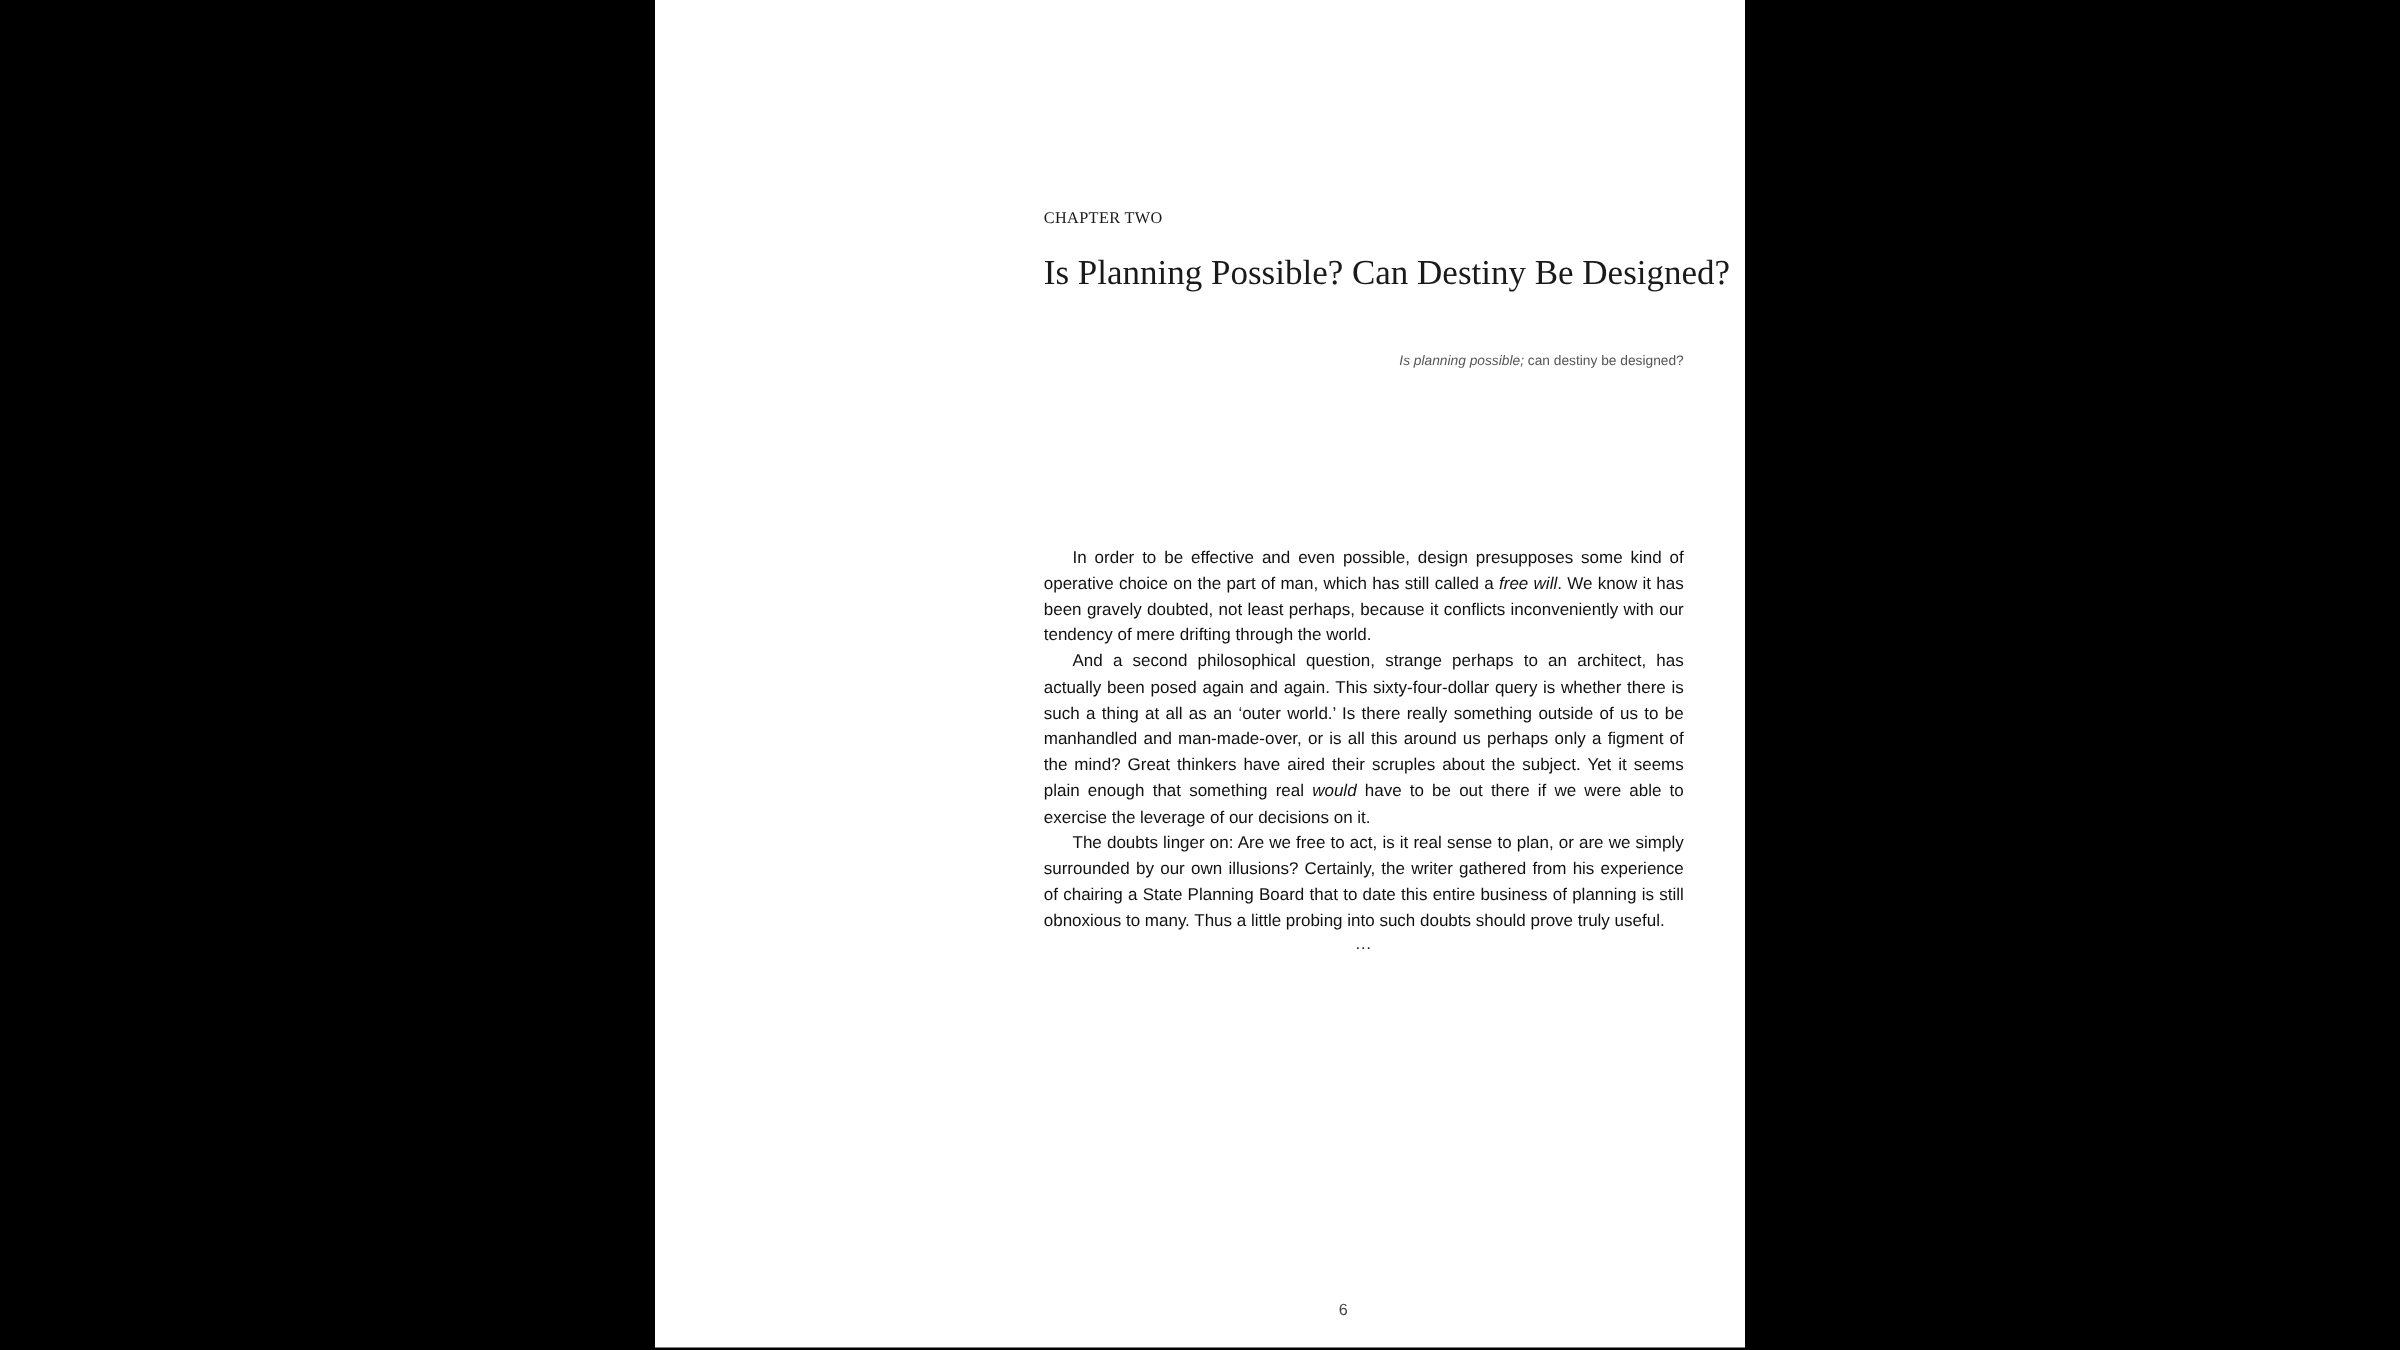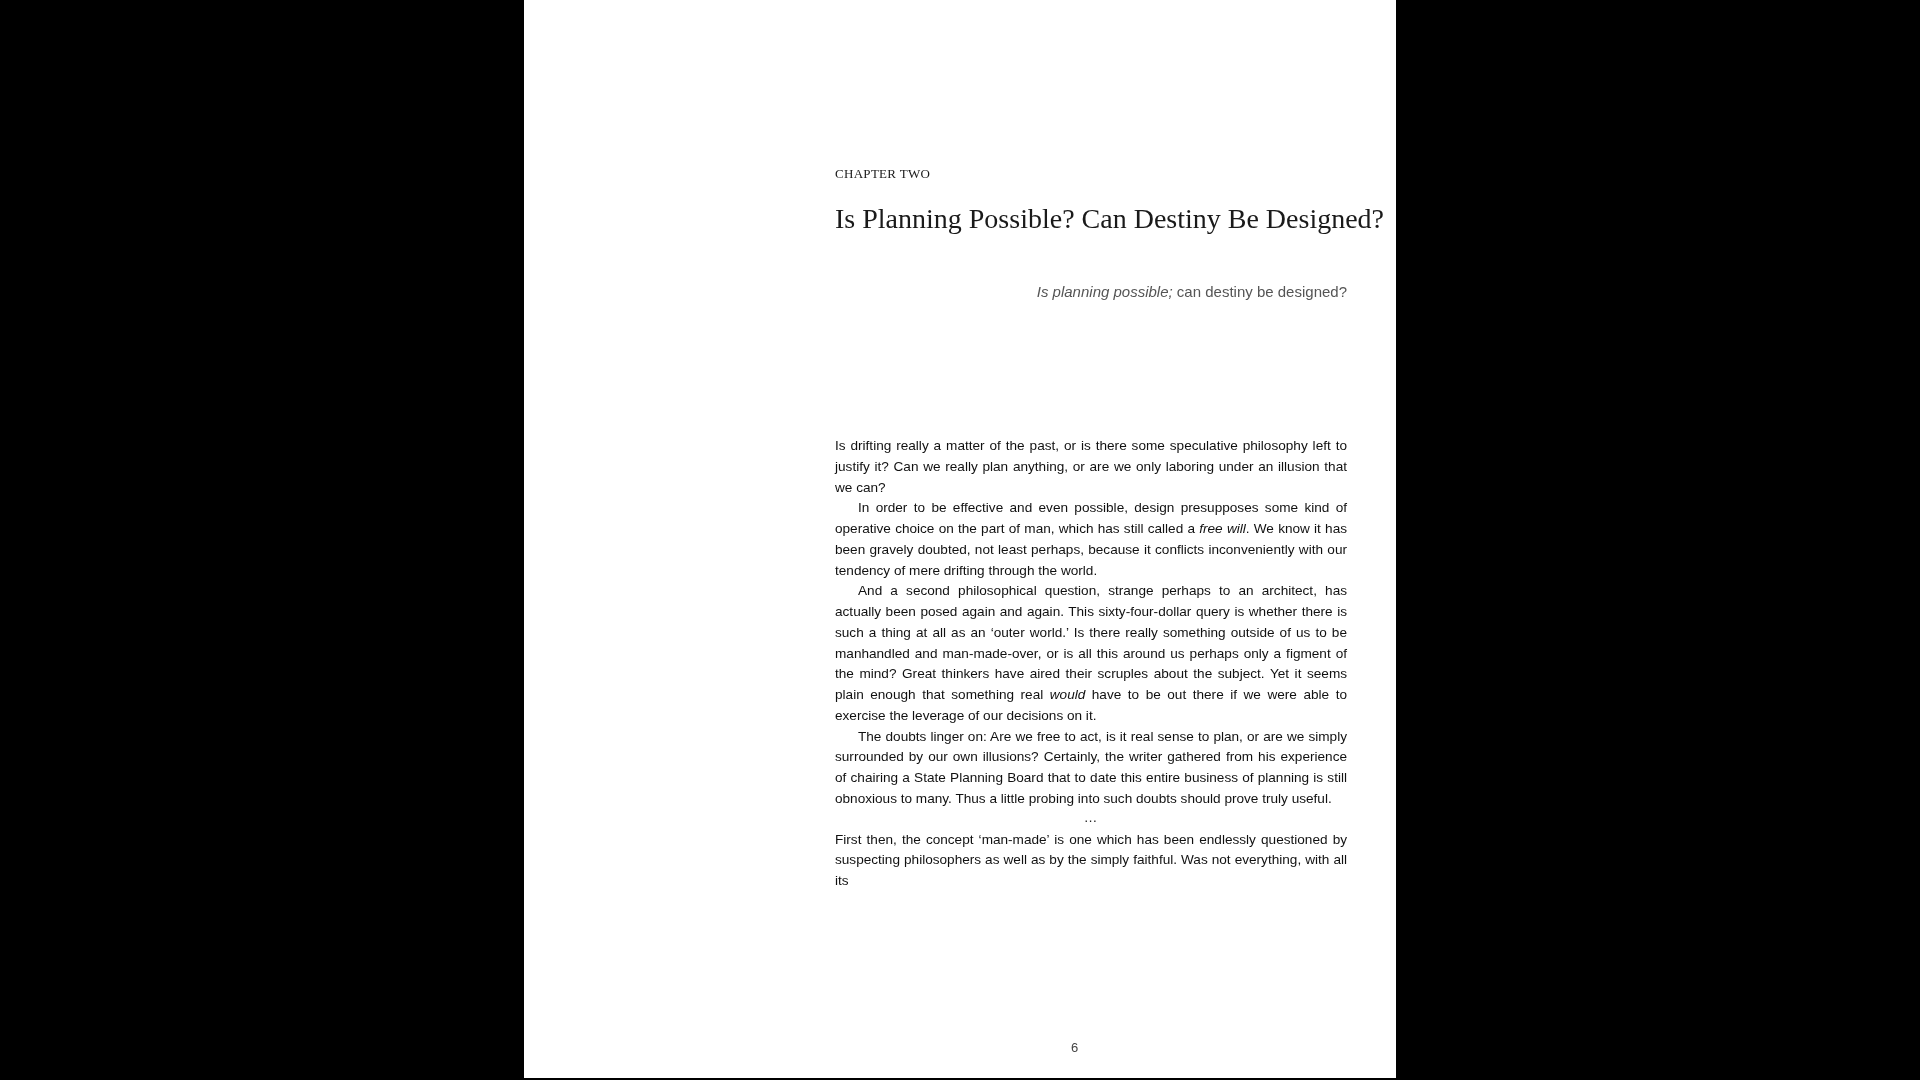--- a/index.html
+++ b/index.html
@@ -45,21 +45,21 @@
       font-weight: normal;
       font-size: 28px;
       color: #1a1a1a;
       white-space: nowrap;
     }
     .epigraph {
       position: absolute;
       right: 49px;
       top: 283px;
       font-family: "Liberation Sans", "DejaVu Sans", sans-serif;
-      font-size: 15px;
+      font-size: 11px;
       color: #555555;
       white-space: nowrap;
       text-align: right;
     }
     .epigraph em { font-style: italic; }
     .body-text {
       position: absolute;
       left: 311px;
       top: 436px;
       width: 512px;
@@ -107,30 +107,28 @@
 <div class="viewer">
   <div class="page">
 
     <div class="chapter-label">Chapter Two</div>
 
     <h1 class="chapter-title">Is Planning Possible? Can Destiny Be Designed?</h1>
 
     <div class="epigraph"><em>Is planning possible;</em><span> can destiny be designed?</span></div>
 
     <div class="body-text">
-      <p class="noindent"><span>Is drifting really a matter of the past, or is there some speculative philosophy left to justify it? Can we really plan anything, or are we only laboring under an illusion that we can?</span></p>
 
       <p class="indent"><span>In order to be effective and even possible, design presupposes some kind of oper­ative choice on the part of man, which has still called a </span><em>free will</em><span>. We know it has been gravely doubted, not least perhaps, because it conflicts inconveniently with our tendency of mere drifting through the world.</span></p>
 
       <p class="indent"><span>And a second philosophical question, strange perhaps to an architect, has actually been posed again and again. This sixty-four-dollar query is whether there is such a thing at all as an ‘outer world.’ Is there really something outside of us to be manhandled and man-made-over, or is all this around us perhaps only a figment of the mind? Great thinkers have aired their scruples about the subject. Yet it seems plain enough that something real </span><em>would</em><span> have to be out there if we were able to exercise the leverage of our decisions on it.</span></p>
 
       <p class="indent"><span>The doubts linger on: Are we free to act, is it real sense to plan, or are we simply surrounded by our own illusions? Certainly, the writer gathered from his experience of chairing a State Planning Board that to date this entire business of planning is still obnoxious to many. Thus a little probing into such doubts should prove truly useful.</span></p>
 
       <p class="section-break">…</p>
 
-      <p class="noindent">First then, the concept ‘man-made’ is one which has been endlessly questioned by sus­pecting philosophers as well as by the simply faithful. Was not everything, with all its</p>
     </div>
 
     <div class="page-number">
         <span>6</span>
       </div>
   </div>
 </div>
 
 </body></html>

